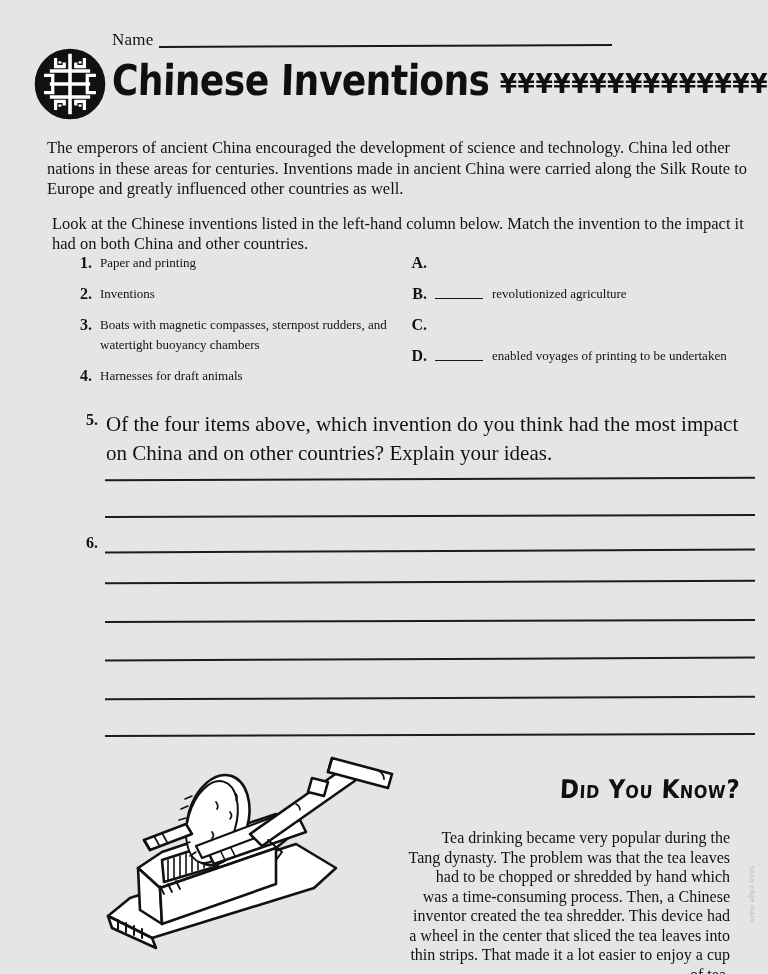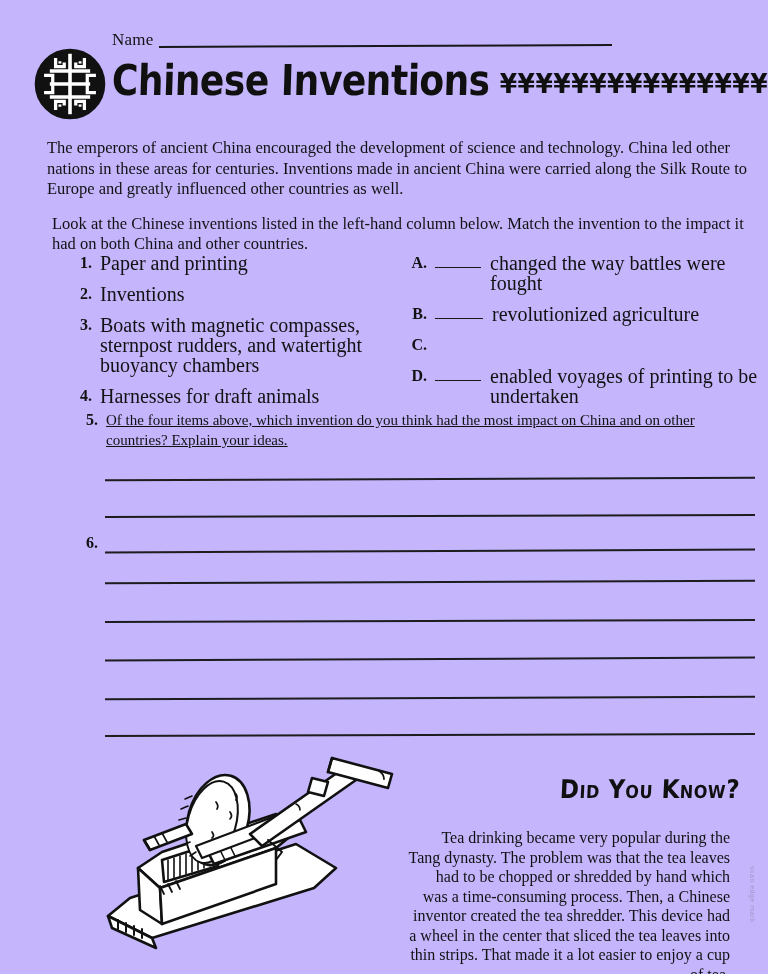--- a/index.html
+++ b/index.html
@@ -12,21 +12,21 @@
     width: 768px;
     height: 974px;
     position: relative;
     overflow: hidden;
     font-family: "Liberation Serif", "DejaVu Serif", serif;
     color: #121212;
   }
   .page {
     position: absolute;
     inset: 0;
-    background: #c4b5fd;
+    background: #e5e5e5;
   }
 
   
   .name-row {
     position: absolute;
     left: 112px;
     top: 24px;
     width: 500px;
     height: 26px;
     display: flex;
@@ -124,21 +124,21 @@
   .marker {
     font-weight: 700;
     font-size: 16px;
     line-height: 20px;
     flex: 0 0 auto;
     width: 22px;
     text-align: right;
     padding-right: 8px;
   }
   .item-text {
-    font-size: 20px;
+    font-size: 13px;
     line-height: 20px;
   }
   .blank-short {
     display: inline-block;
     width: 48px;
     border-bottom: 1.6px solid #1a1a1a;
     margin: 0 9px 0 0;
     vertical-align: 1px;
     height: 14px;
   }
@@ -163,23 +163,22 @@
   .q-marker {
     font-weight: 700;
     font-size: 16px;
     line-height: 20.5px;
     flex: 0 0 auto;
     width: 20px;
     text-align: right;
     padding-right: 8px;
   }
   .q-text {
-    font-size: 15px;
-    line-height: 20px;
-    text-decoration: underline;
+    font-size: 21px;
+    line-height: 29px;
   }
 
   .rule {
     position: absolute;
     left: 105px;
     width: 650px;
     height: 0;
     border-bottom: 2px solid #1d1d1d;
   }
   .rule.tilt-a { transform: rotate(-0.22deg); }
@@ -304,24 +303,20 @@
       </div>
       <div class="num-item">
         <span class="marker">4.</span>
         <span class="item-text">Harnesses for draft animals</span>
       </div>
     </div>
 
     <div class="col-right">
       <div class="ltr-item">
         <span class="marker">A.</span>
-        <span class="item-text">
-          <span class="blank-short"></span>
-          <span class="ltr-copy">changed the way battles were fought</span>
-        </span>
       </div>
       <div class="ltr-item">
         <span class="marker">B.</span>
         <span class="item-text">
           <span class="blank-short"></span>
           <span class="ltr-copy">revolutionized agriculture</span>
         </span>
       </div>
       <div class="ltr-item">
         <span class="marker">C.</span>

